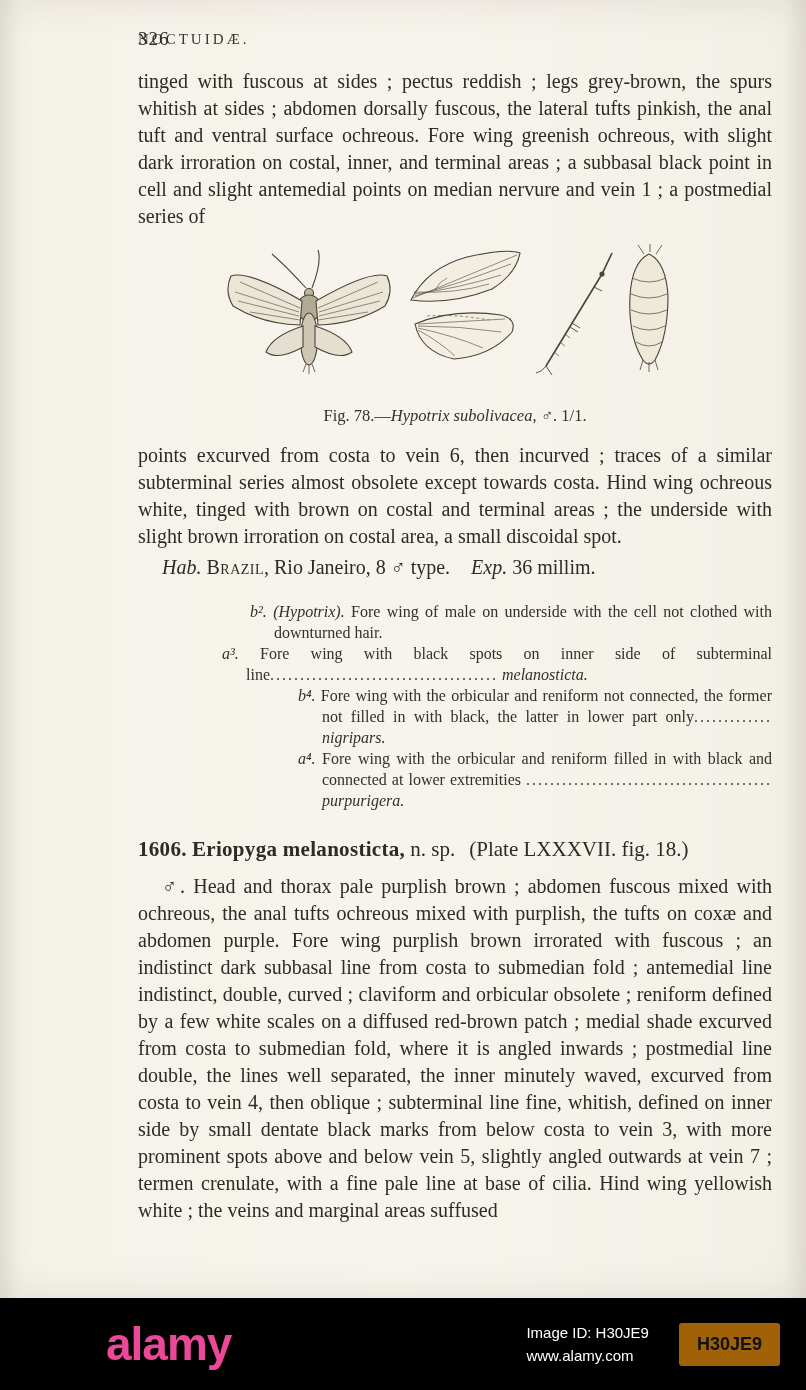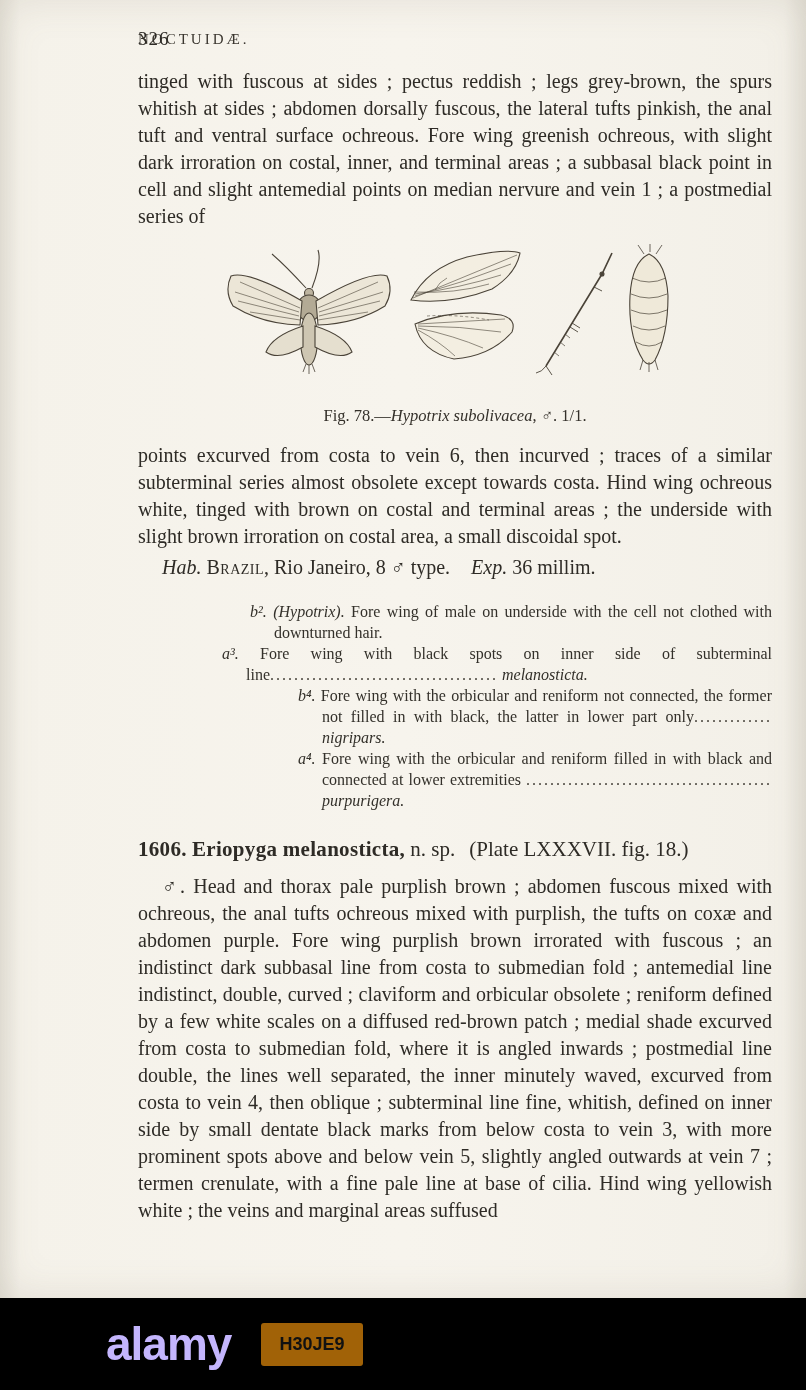--- a/index.html
+++ b/index.html
@@ -32,21 +32,21 @@
   .result{font-style:italic;}
   .key i{font-style:italic;}
   .species-heading{margin:24px 0 0 0;font-size:21px;font-weight:normal;line-height:28px;}
   .species-heading b{font-weight:bold;letter-spacing:.3px;}
   .plate{margin-left:14px;}
   .desc{margin-top:10px;}
   .alamy-bar{
     position:absolute;left:0;bottom:0;width:806px;height:92px;background:#000;
     display:flex;align-items:center;font-family:"Liberation Sans","DejaVu Sans",sans-serif;
   }
-  .alamy-logo{margin-left:106px;color:#c4b5fd;font-size:46px;font-weight:bold;letter-spacing:-1px;line-height:1;}
+  .alamy-logo{margin-left:106px;color:#ec4899;font-size:46px;font-weight:bold;letter-spacing:-1px;line-height:1;}
   .alamy-meta{margin-left:auto;color:#fff;font-size:15px;line-height:23px;text-align:left;}
   .id-box{background:#a16207;color:#111;font-size:18px;font-weight:bold;padding:11px 18px;border-radius:3px;margin:0 26px 0 30px;}
   i{font-style:italic;}
 </style>
 </head>
 <body>
 
 <div class="frame">
 
   <div class="scan">
@@ -124,16 +124,20 @@
         <b>Eriopyga melanosticta,</b>
         <span>n. sp.</span><span class="plate">(Plate LXXXVII. fig. 18.)</span></h2>
 
       <p class="body-text desc indent">♂. Head and thorax pale purplish brown ; abdomen fuscous mixed with ochreous, the anal tufts ochreous mixed with purplish, the tufts on coxæ and abdomen purple. Fore wing purplish brown irrorated with fuscous ; an indistinct dark subbasal line from costa to submedian fold ; antemedial line indistinct, double, curved ; claviform and orbicular obsolete ; reniform defined by a few white scales on a diffused red-brown patch ; medial shade excurved from costa to submedian fold, where it is angled inwards ; postmedial line double, the lines well separated, the inner minutely waved, excurved from costa to vein 4, then oblique ; subterminal line fine, whitish, defined on inner side by small dentate black marks from below costa to vein 3, with more prominent spots above and below vein 5, slightly angled outwards at vein 7 ; termen crenulate, with a fine pale line at base of cilia. Hind wing yellowish white ; the veins and marginal areas suffused</p>
 
     </div>
   </div>
 
   <div class="alamy-bar">
     <div class="alamy-logo">alamy</div>
+    <div class="alamy-meta">
+      <div>Image ID: H30JE9</div>
+      <div>www.alamy.com</div>
+    </div>
     <div class="id-box">H30JE9</div>
   </div>
 
 </div>
 
 </body></html>

